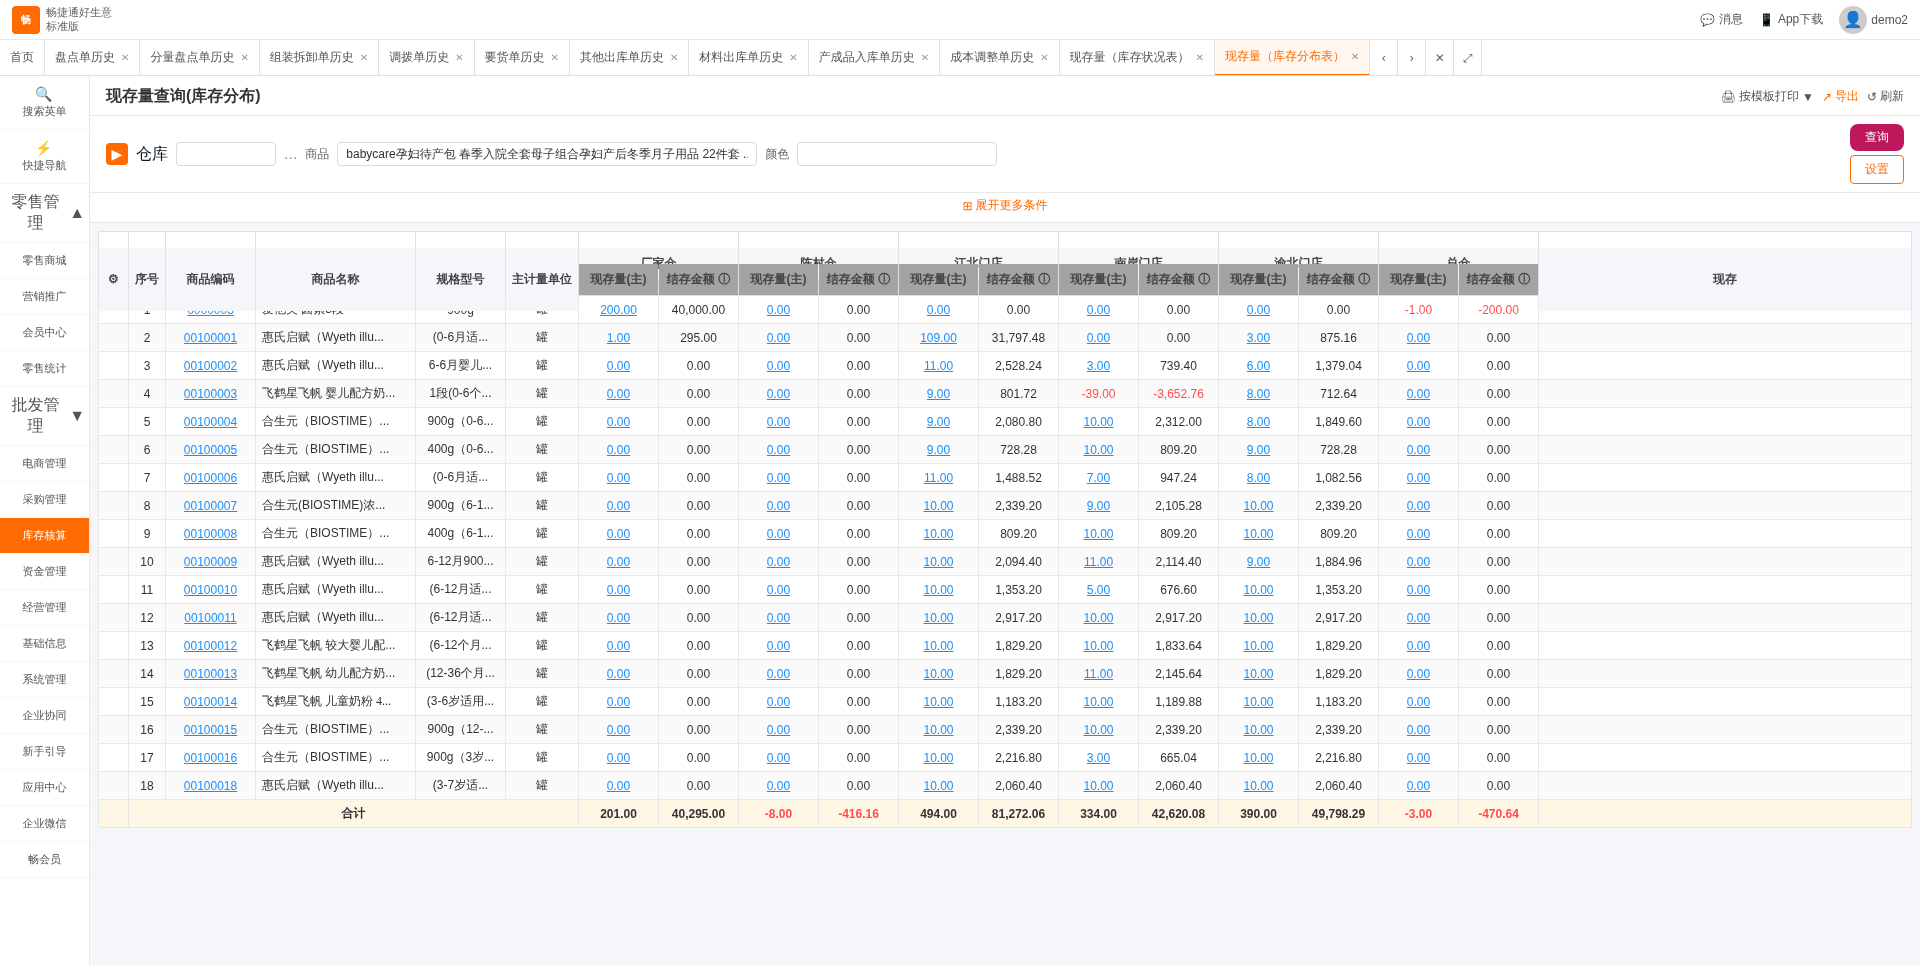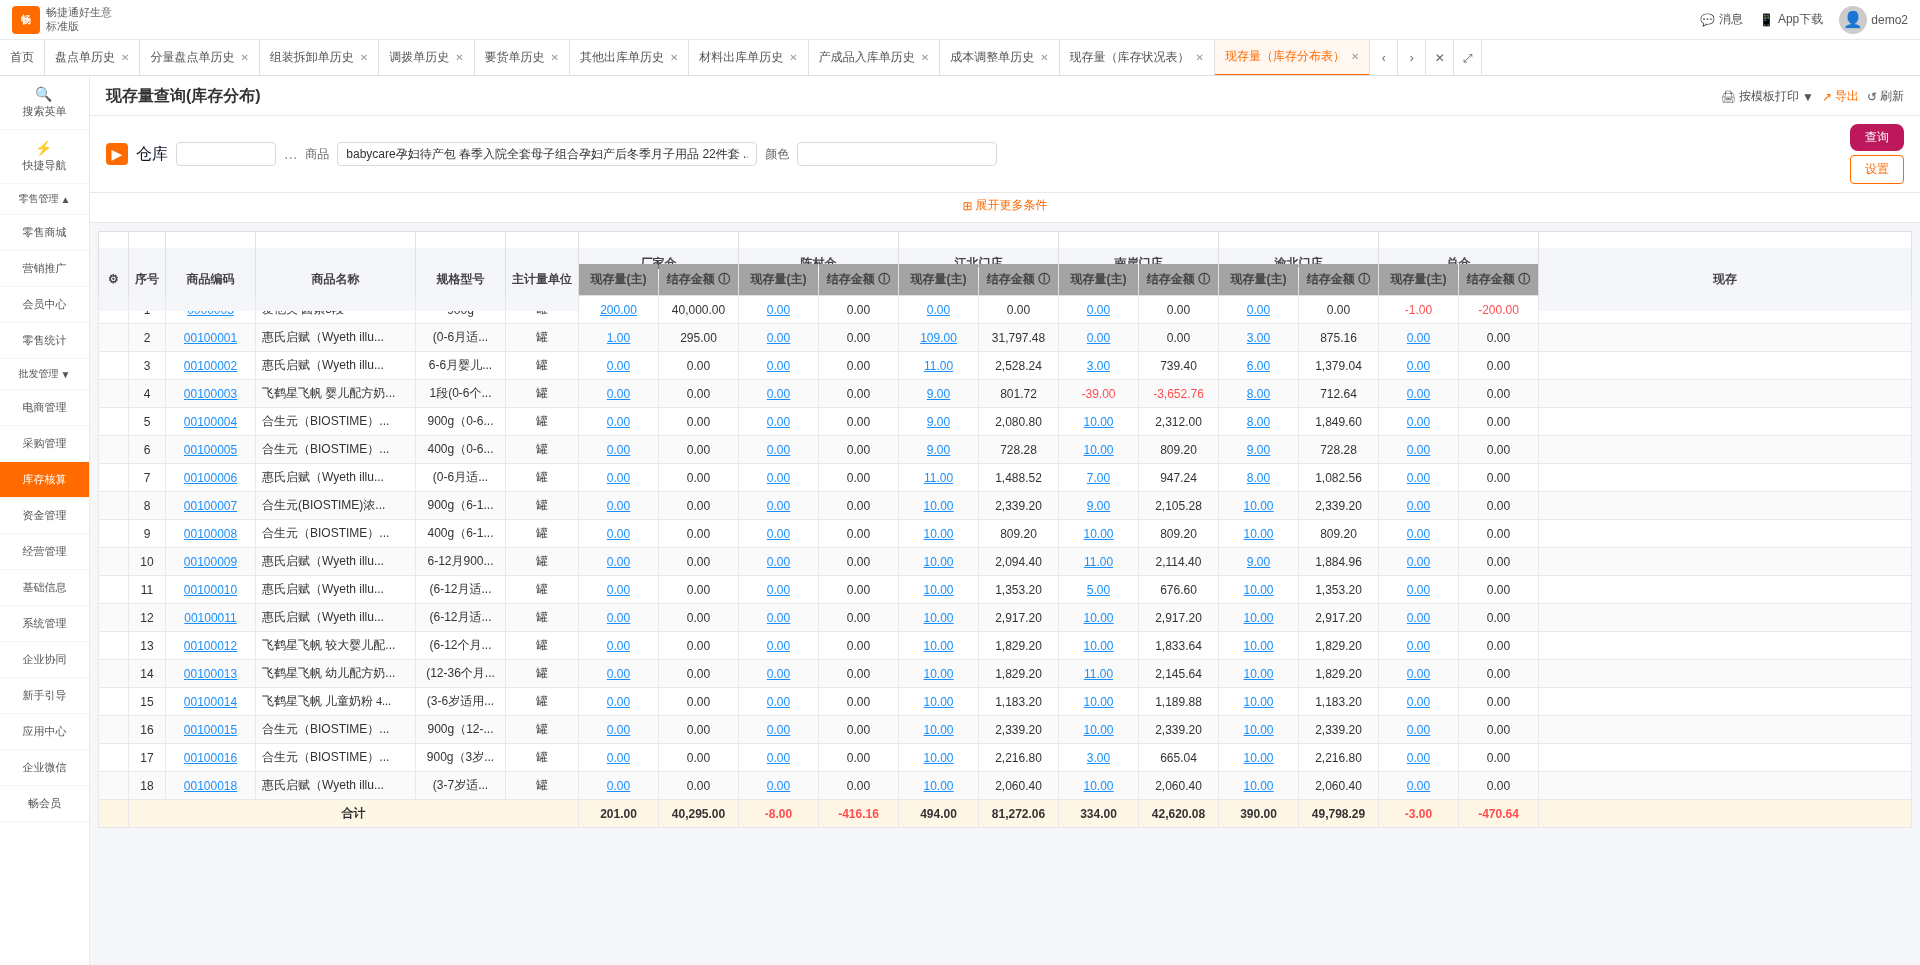--- a/index.html
+++ b/index.html
@@ -23,21 +23,21 @@
     .tab-nav-btn { width: 28px; height: 36px; display: flex; align-items: center; justify-content: center; cursor: pointer; background: #fff; border-right: 1px solid #e0e0e0; color: #666; flex-shrink: 0; }
 
     
     .main-layout { display: flex; height: calc(965px - 76px); }
 
     
     .sidebar { width: 90px; background: #fff; border-right: 1px solid #e8e8e8; display: flex; flex-direction: column; overflow-y: auto; flex-shrink: 0; }
     .sidebar-item { padding: 10px 4px; text-align: center; font-size: 11px; cursor: pointer; color: #555; border-bottom: 1px solid #f5f5f5; }
     .sidebar-item.active { background: #ff6b00; color: white; }
     .sidebar-item .s-icon { font-size: 14px; margin-bottom: 2px; }
-    .sidebar-group { padding: 8px 4px; text-align: center; font-size: 10px; cursor: pointer; color: #555; border-bottom: 1px solid #f5f5f5; }
+    .sidebar-group { padding: 8px 4px; text-align: center; font-size: 16px; cursor: pointer; color: #555; border-bottom: 1px solid #f5f5f5; }
     .sidebar-group .s-label { display: flex; align-items: center; justify-content: center; gap: 2px; }
 
     
     .content-area { flex: 1; display: flex; flex-direction: column; overflow: hidden; background: #f5f6fa; }
 
     
     .page-header { background: #fff; padding: 10px 16px 0 16px; border-bottom: 1px solid #e8e8e8; }
     .page-title-row { display: flex; align-items: center; justify-content: space-between; margin-bottom: 8px; }
     .page-title { font-size: 16px; font-weight: bold; color: #333; }
     .header-actions { display: flex; gap: 8px; align-items: center; }

